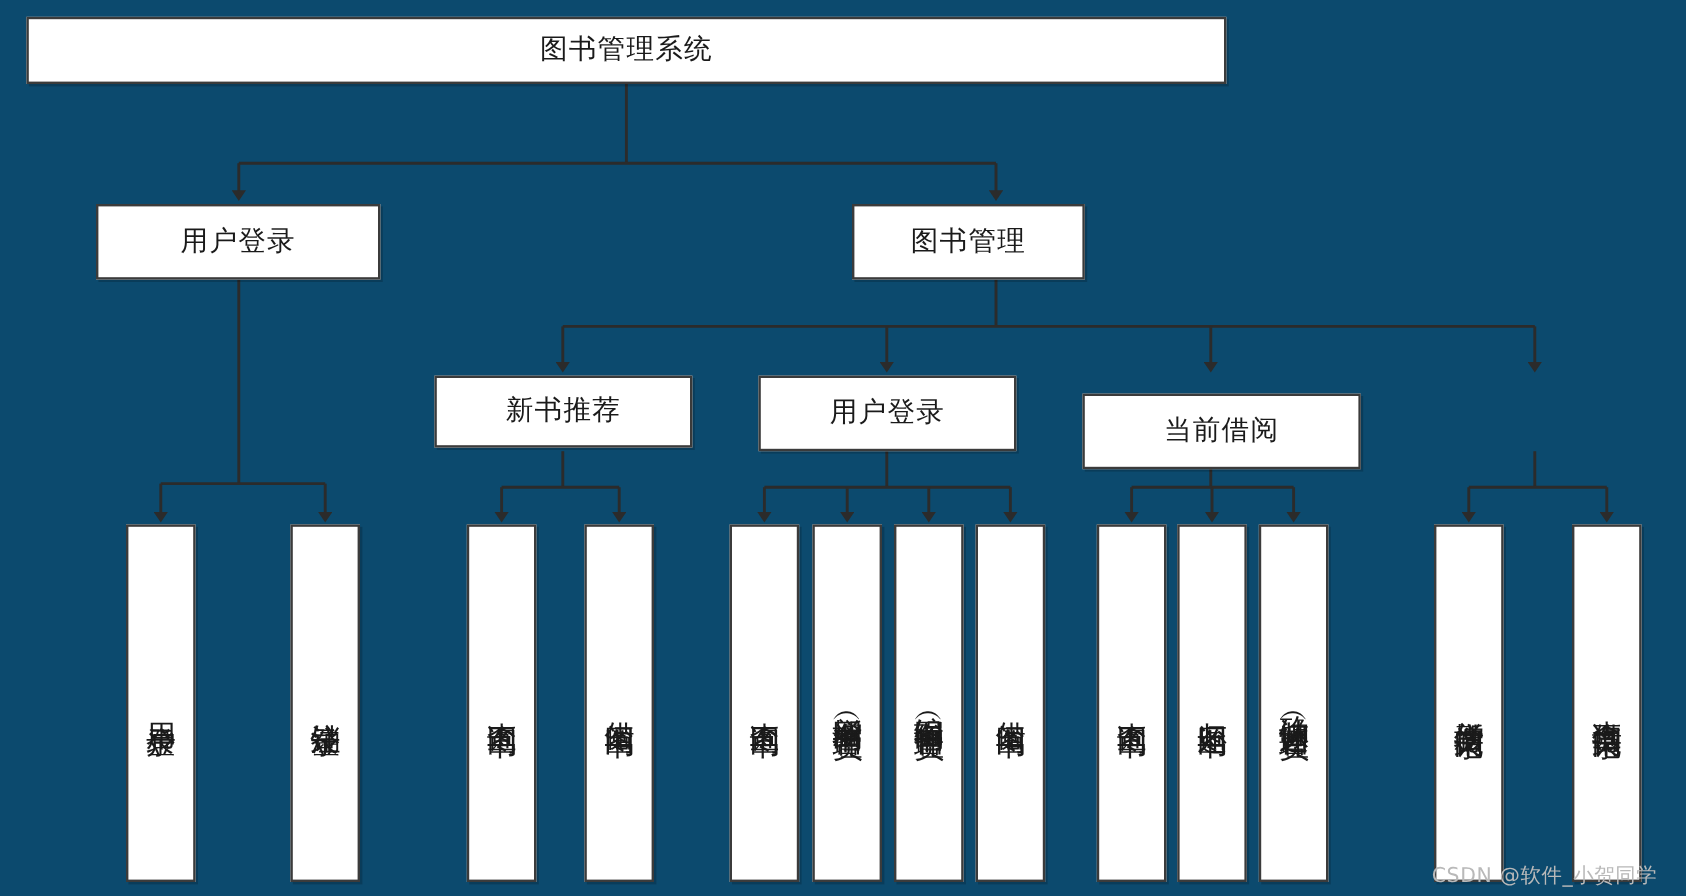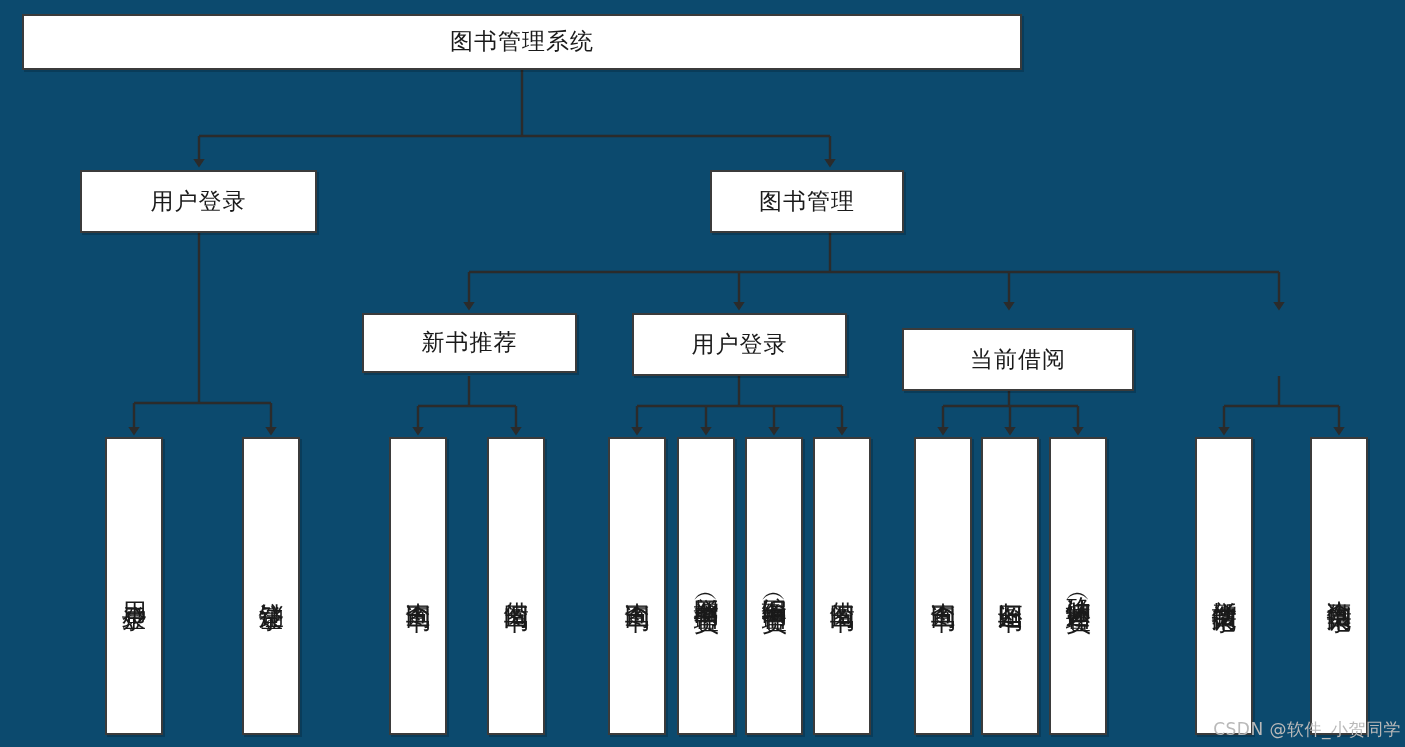--- a/index.html
+++ b/index.html
@@ -53,21 +53,21 @@
     color: #1a1a1a;
     line-height: 1.18;
     writing-mode: vertical-rl;
     text-orientation: upright;
     letter-spacing: 2px;
     text-align: center;
     font-family: "DejaVu Sans", "Liberation Sans", sans-serif;
   }
   .watermark {
     position: absolute;
-    right: 4px;
+    right: 24px;
     bottom: 6px;
     font-size: 17px;
     color: #b9b9b9;
     letter-spacing: 0.5px;
     white-space: nowrap;
     font-family: "DejaVu Sans", "Liberation Sans", sans-serif;
   }
 </style>
 </head>
 <body>

